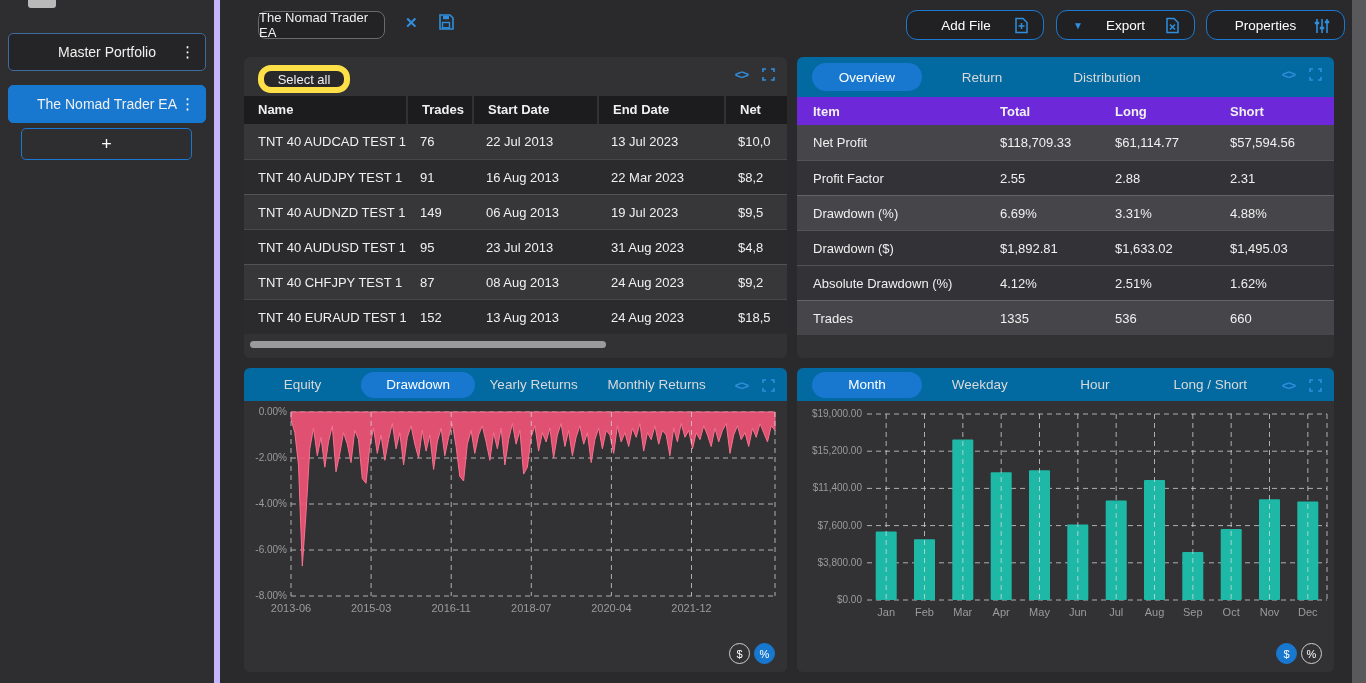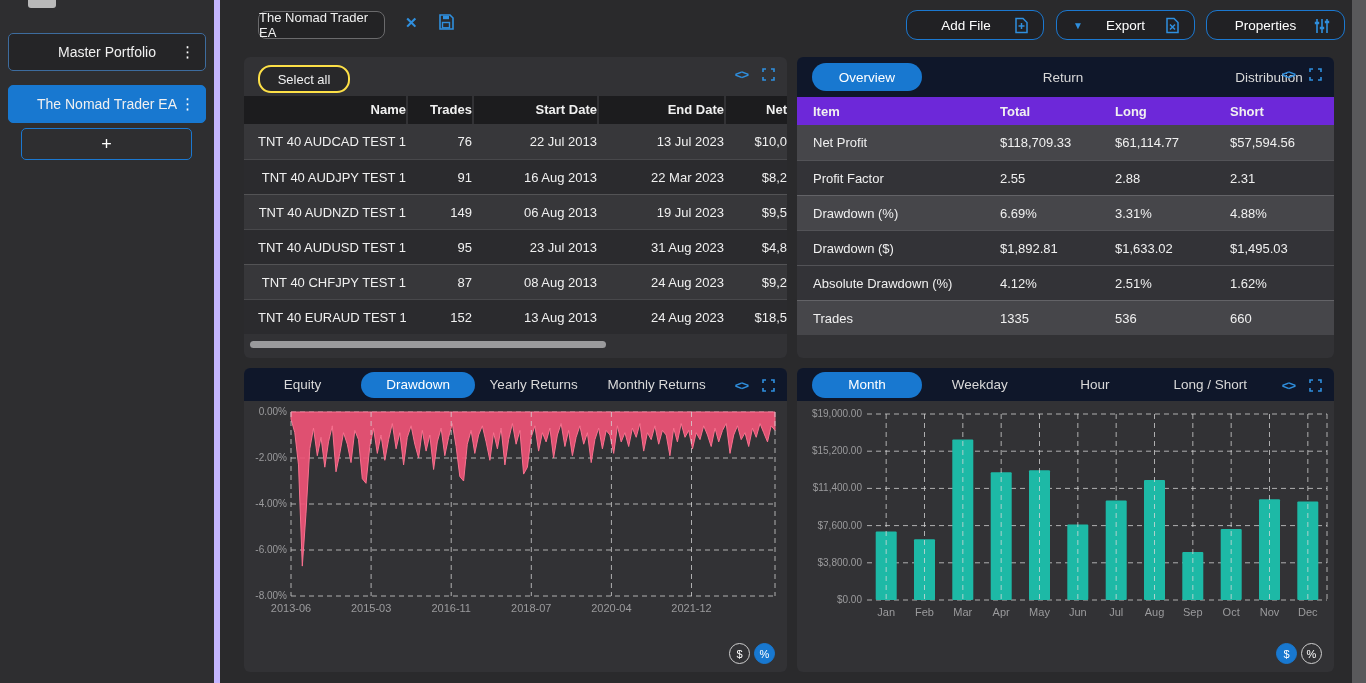--- a/index.html
+++ b/index.html
@@ -43,37 +43,37 @@
   #p1 { left:13px;  top:57px;  width:543px; height:301px; }
   #p2 { left:566px; top:57px;  width:537px; height:301px; }
   #p3 { left:13px;  top:368px; width:543px; height:304px; }
   #p4 { left:566px; top:368px; width:537px; height:304px; }
 
   .corner-icons { position:absolute; right:12px; top:10px; display:flex; gap:14px; align-items:center; }
   .code-ic { color:#2f8fde; font-size:13px; font-weight:bold; letter-spacing:-1px; cursor:pointer; }
 
   
   .select-all { position:absolute; left:14px; top:8px; width:92px; height:28px;
-    border:2px solid #fde047; border-radius:13px; background:#28282a;
+    border:6px solid #fde047; border-radius:13px; background:#28282a;
     display:flex; align-items:center; justify-content:center; font-size:13px; cursor:pointer; }
   .ftable { position:absolute; left:0; top:39px; width:543px; }
   .frow { display:grid; grid-template-columns:162px 66px 125px 127px 1fr; height:35px; align-items:center; }
-  .frow > div { padding-left:14px; font-size:13px; white-space:nowrap; overflow:hidden;text-align:right; }
+  .frow > div { padding-left:14px; font-size:13px; white-space:nowrap; overflow:hidden; }
   .fhead { height:28px; background:#1c1c1e; font-weight:bold; }
   .fhead > div { border-left:2px solid #323235; height:100%; line-height:28px; }
   .fhead > div:first-child { border-left:none; }
   .frow.a { background:#37373a; }
   .frow.b { background:#2b2b2e; }
   .frow + .frow { border-top:1px solid rgba(255,255,255,0.14); }
   .hscroll { position:absolute; left:6px; top:284px; width:356px; height:7px;
     background:#9a9a9c; border-radius:4px; cursor:pointer; }
 
   
-  .strip { position:absolute; left:0; top:0; width:100%; height:40px; background:#0f172a;
-    display:flex; align-items:center;justify-content:space-between; }
+  .strip { position:absolute; left:0; top:0; width:100%; height:40px; background:#0369a1;
+    display:flex; align-items:center; }
   .pill { height:28px; border-radius:14px; background:#1878d0; color:#fff;
     display:flex; align-items:center; justify-content:center; font-size:13.5px; cursor:pointer; }
   .tab { color:#d9d9d9; font-size:13.5px; text-align:center; cursor:pointer; }
 
   
   .otable { position:absolute; left:0; top:40px; width:537px; }
   .orow { display:grid; grid-template-columns:187px 115px 115px 1fr; height:35px; align-items:center; }
   .orow > div { padding-left:16px; font-size:13px; white-space:nowrap; overflow:hidden; }
   .ohead { height:28px; background:#6d28d9; font-weight:bold; }
   .orow.a { background:#46464a; }

